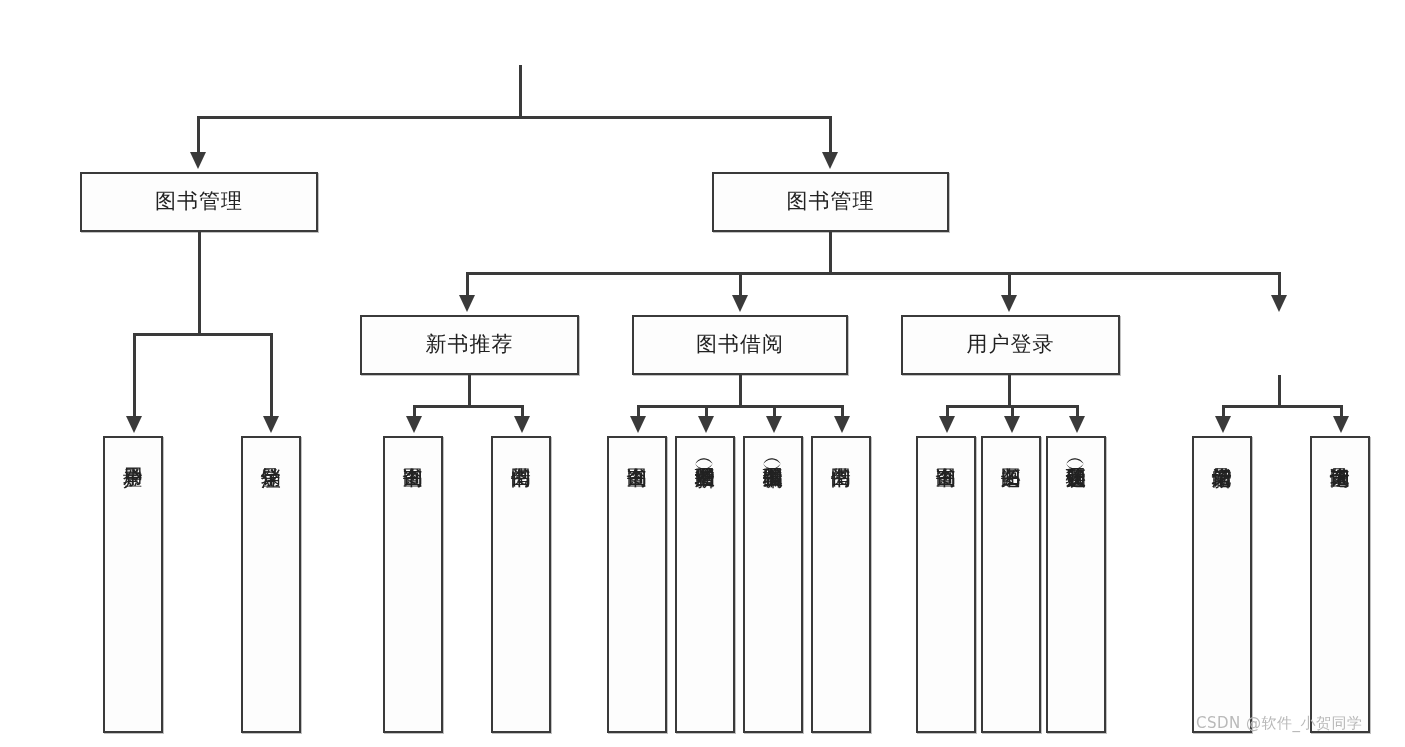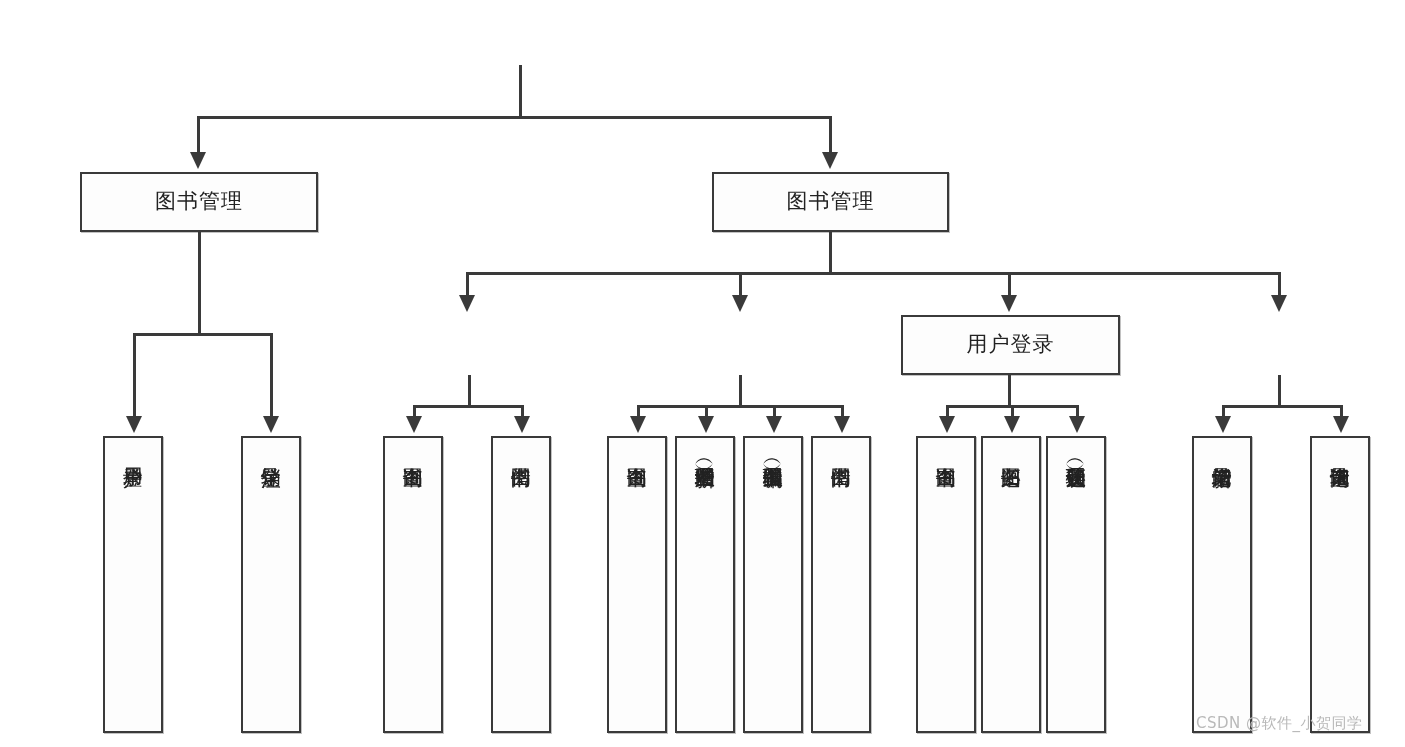--- a/index.html
+++ b/index.html
@@ -106,20 +106,26 @@
   <div class="hline" style="left:466px;top:272px;width:812px;"></div>
   <div class="vline" style="left:466px;top:272px;height:25px;"></div>
   <div class="arrow" style="left:459px;top:295px;"></div>
   <div class="vline" style="left:739px;top:272px;height:25px;"></div>
   <div class="arrow" style="left:732px;top:295px;"></div>
   <div class="vline" style="left:1008px;top:272px;height:25px;"></div>
   <div class="arrow" style="left:1001px;top:295px;"></div>
   <div class="vline" style="left:1278px;top:272px;height:25px;"></div>
   <div class="arrow" style="left:1271px;top:295px;"></div>
 
+  <div class="node horiz" style="left:360px;top:315px;width:219px;height:60px;">
+    <span>新书推荐</span>
+  </div>
+  <div class="node horiz" style="left:632px;top:315px;width:216px;height:60px;">
+    <span>图书借阅</span>
+  </div>
   <div class="node horiz" style="left:901px;top:315px;width:219px;height:60px;">
     <span>用户登录</span>
   </div>
 
   <div class="vline" style="left:468px;top:375px;height:32px;"></div>
   <div class="hline" style="left:413px;top:405px;width:110px;"></div>
   <div class="vline" style="left:413px;top:405px;height:14px;"></div>
   <div class="arrow" style="left:406px;top:416px;"></div>
   <div class="vline" style="left:521px;top:405px;height:14px;"></div>
   <div class="arrow" style="left:514px;top:416px;"></div>

